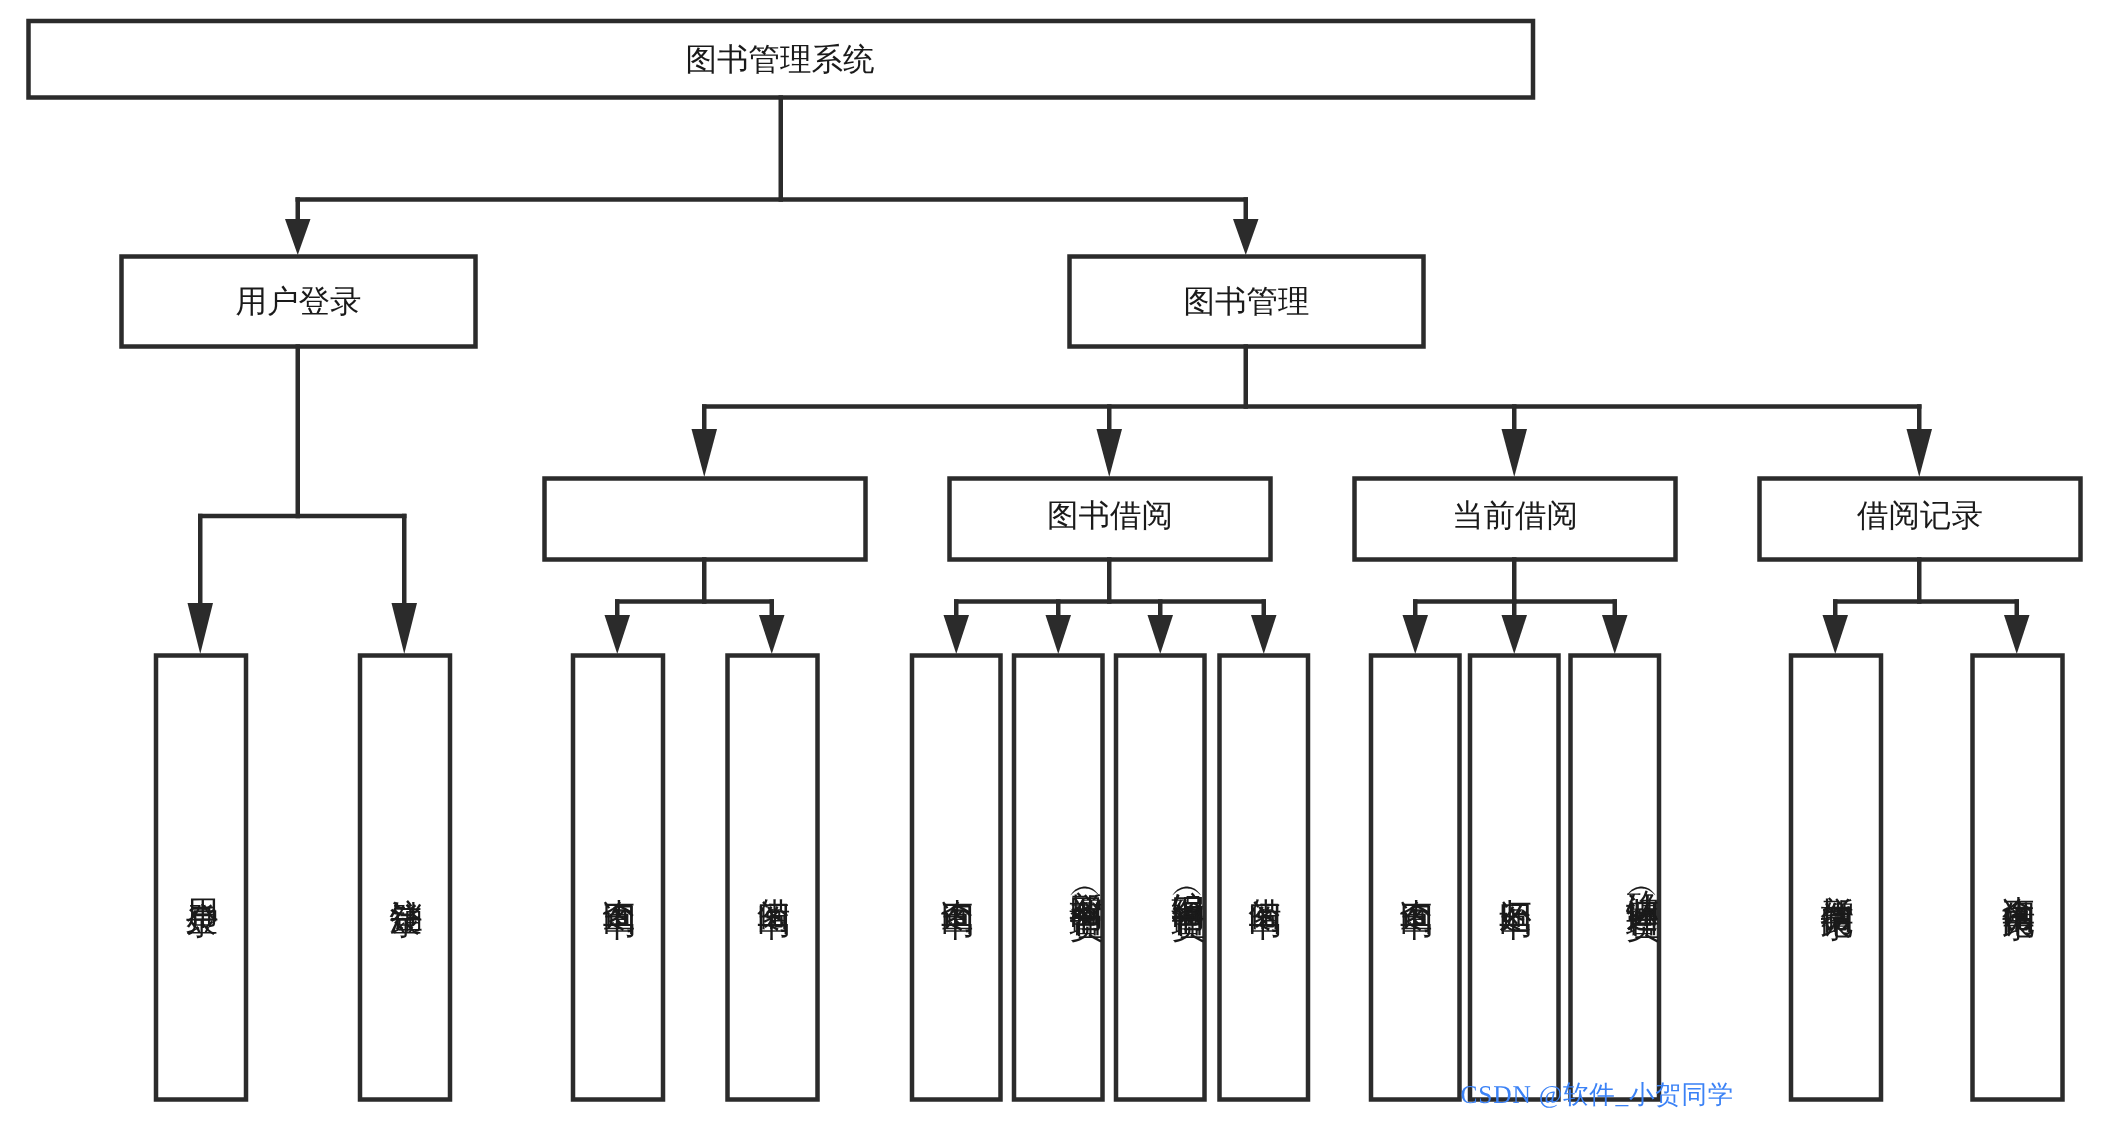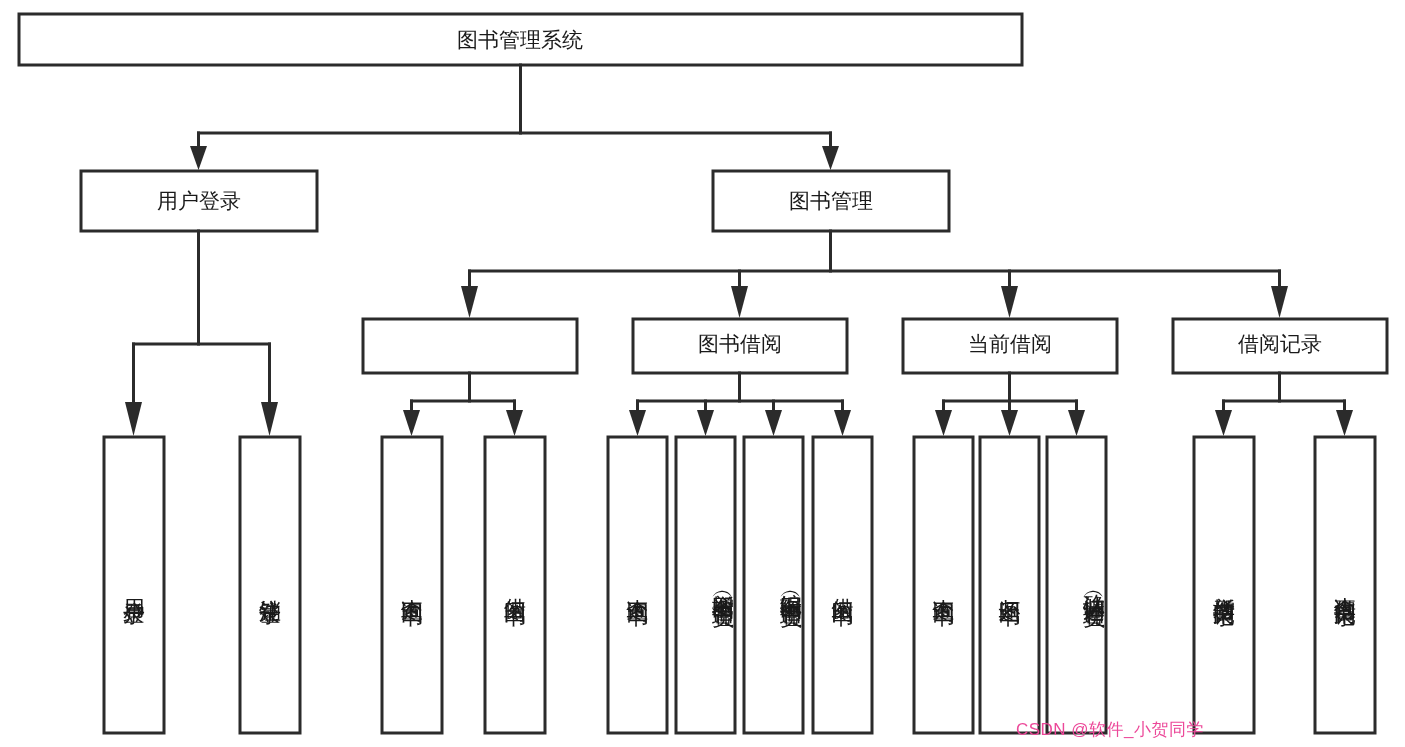--- a/index.html
+++ b/index.html
@@ -12,21 +12,20 @@
     width: 1405px;
     height: 747px;
     font-family: "DejaVu Sans", "Liberation Sans", sans-serif;
     overflow: hidden;
   }
   #diagram-root {
     position: relative;
     width: 1170px;
     height: 747px;
     background: #ffffff;
-    padding-left: 48px;
   }
   svg#tree-svg {
     position: absolute;
     left: 0;
     top: 0;
     width: 1405px;
     height: 747px;
     display: block;
   }
   .node-box {
@@ -65,23 +64,23 @@
     align-items: center;
     justify-content: center;
     white-space: pre-line;
     user-select: none;
     pointer-events: none;
   }
   #watermark {
     position: absolute;
     right: 14px;
     bottom: 6px;
-    font-family: Liberation Sans, sans-serif;
+    font-family: Liberation Serif, serif;
     font-size: 17px;
-    color: #ec4899;
+    color: #3b82f6;
     letter-spacing: 0.5px;
     white-space: nowrap;
   }
 </style>
 </head>
 <body>
 
 <div id="diagram-root">
 
   <svg id="tree-svg" viewBox="0 0 1405 747">

